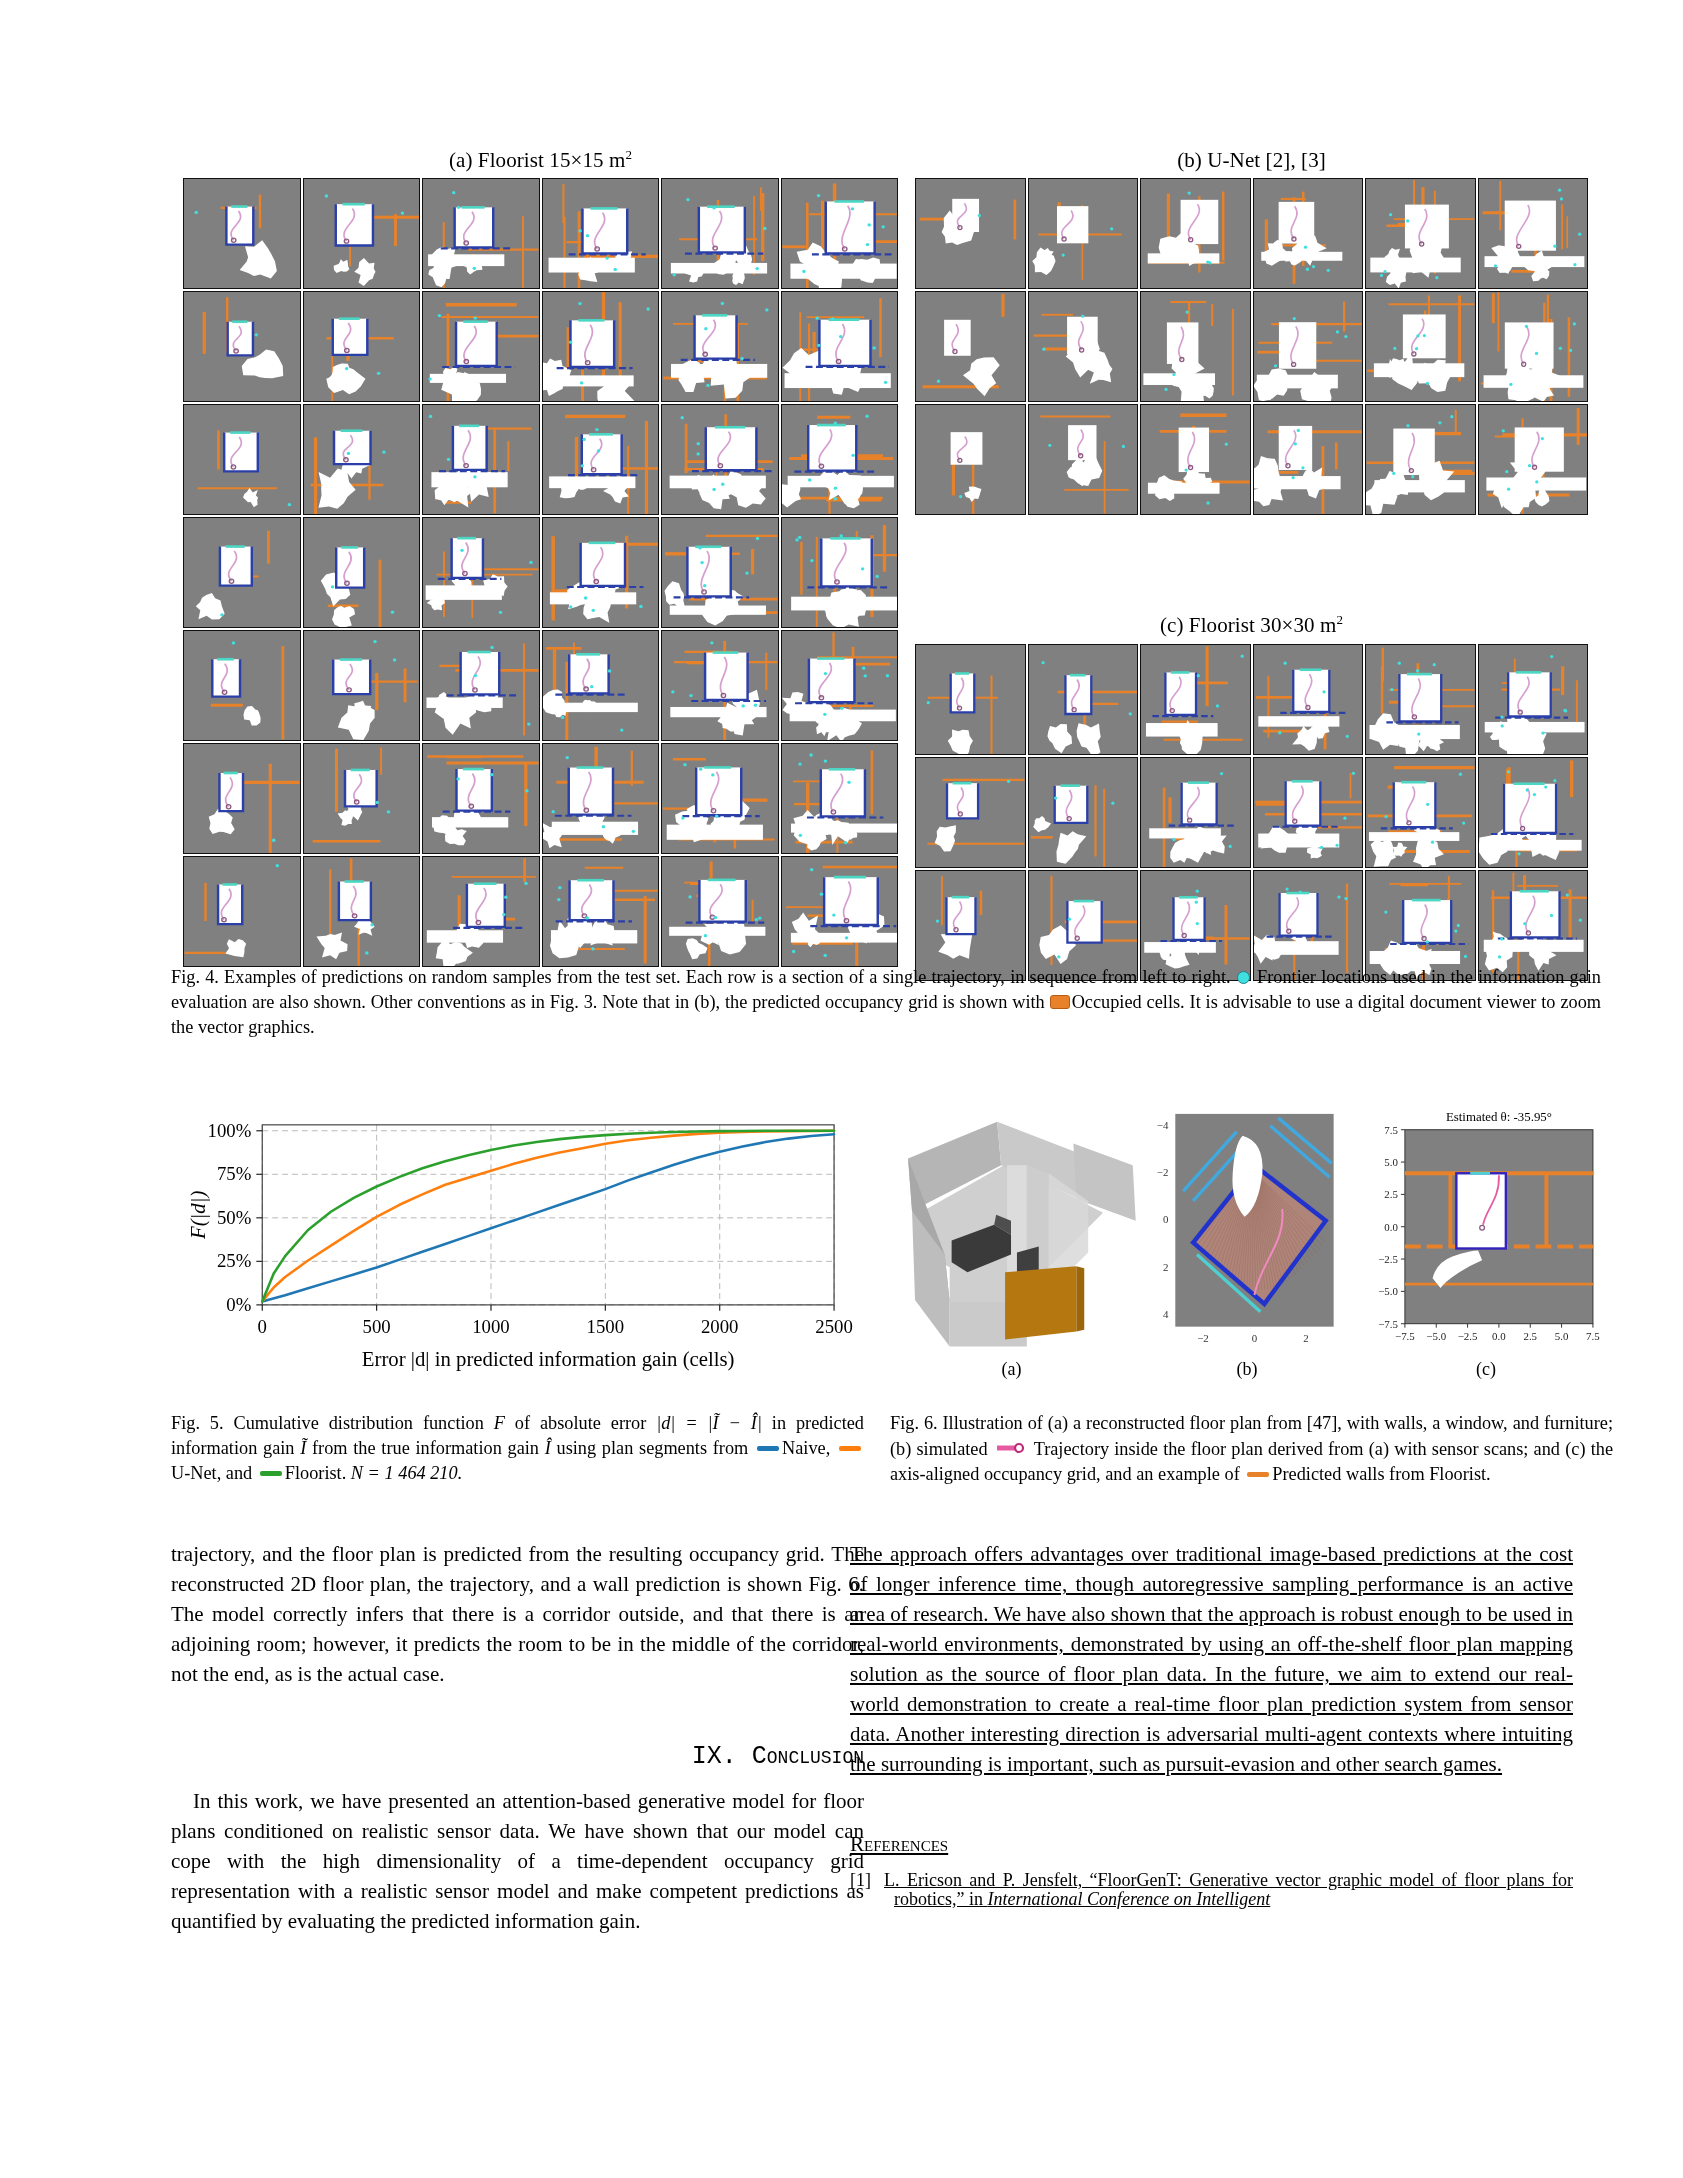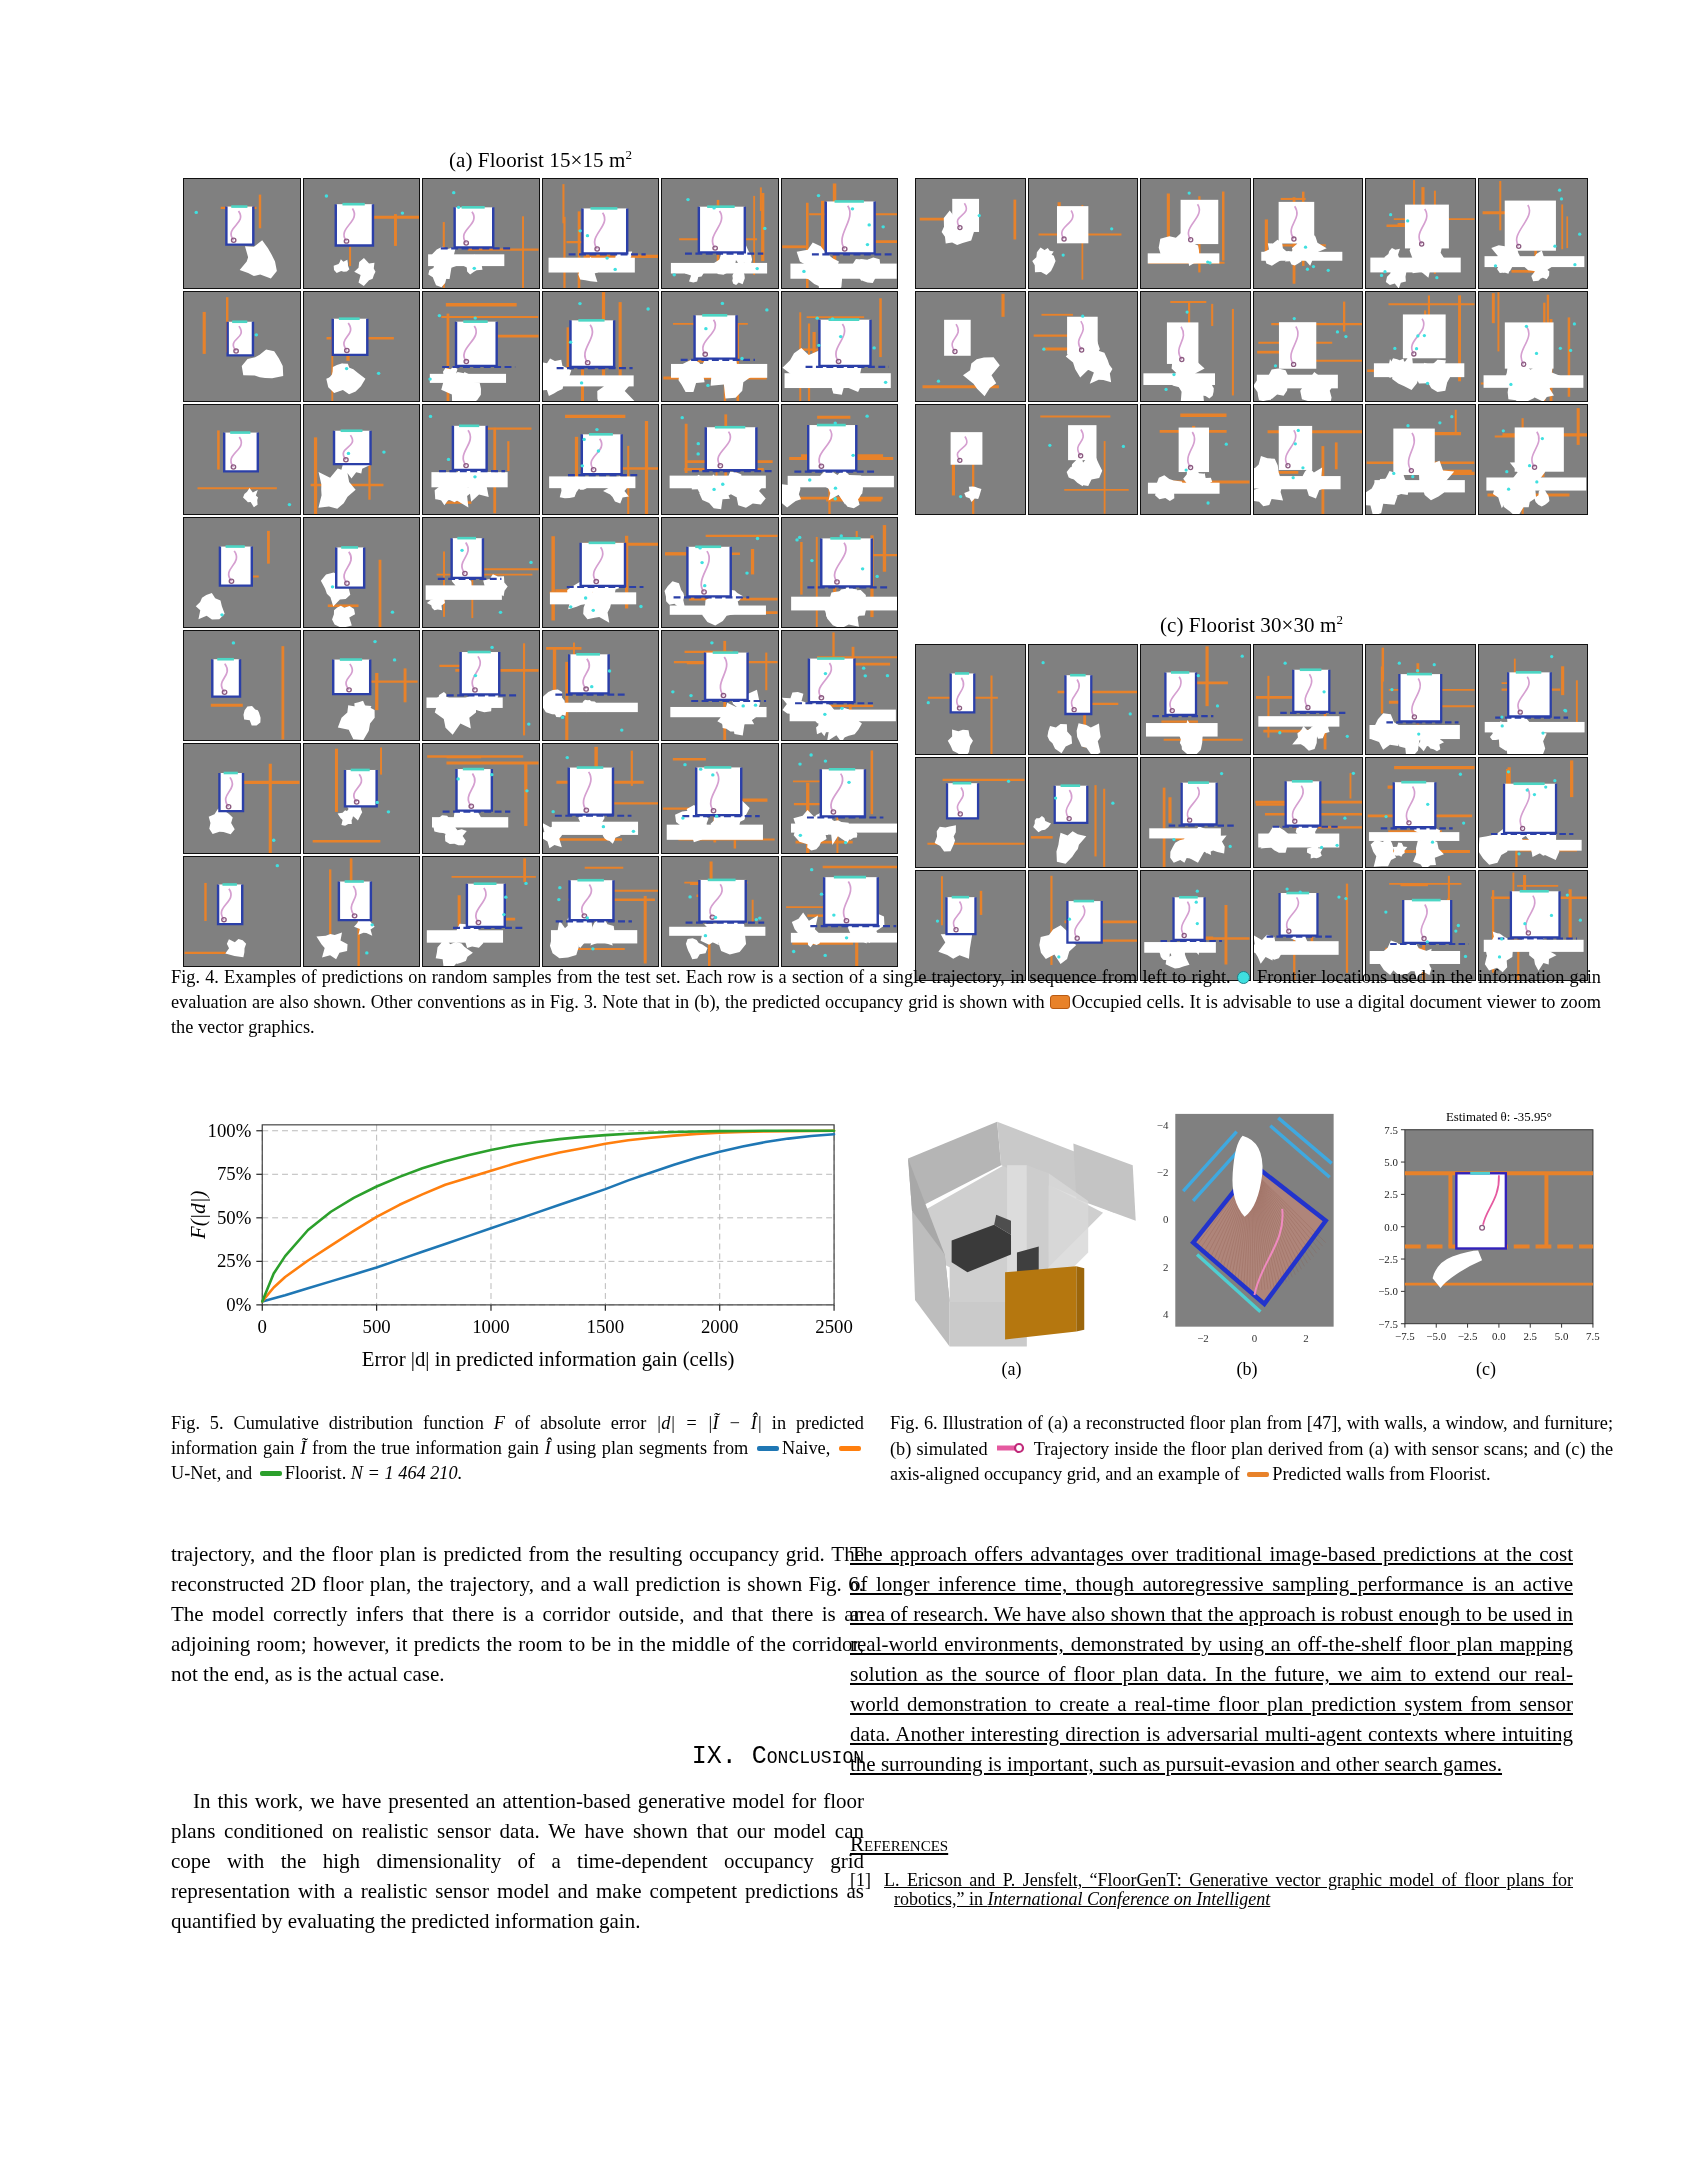--- a/index.html
+++ b/index.html
@@ -1038,20 +1038,23 @@
               <circle cx="34.2" cy="34.1" r="1.5" fill="#3fe0e0"></circle>
               <circle cx="44.9" cy="53.3" r="1.5" fill="#3fe0e0"></circle>
               <circle cx="55.9" cy="74.1" r="1.5" fill="#3fe0e0"></circle>
               <circle cx="37.4" cy="90.3" r="1.5" fill="#3fe0e0"></circle>
               <circle cx="25.7" cy="11.6" r="1.5" fill="#3fe0e0"></circle>
             </svg>
           </div>
         </div>
     </div>
 
+    <div id="capB" class="subcap">
+      <span>(b) U-Net [2], [3]</span><sup></sup>
+    </div>
     <div id="panelB">
       <div class="grid" id="gridB">
           <div class="cell">
             <svg viewBox="0 0 100 100" preserveAspectRatio="none">
               <rect width="100" height="100" fill="#808080"></rect>
               <line x1="91.1" y1="18.9" x2="91.1" y2="55.5" stroke="#e8822a" stroke-width="2.5"></line>
               <line x1="3.4" y1="36.8" x2="49.8" y2="36.8" stroke="#e8822a" stroke-width="2.5"></line>
               <rect x="33.4" y="18.2" width="24.7" height="30.4" fill="#ffffff"></rect>
               <path d="M53.4 48.6L50.9 56.5L43.0 58.8L37.9 60.5L33.3 58.3L27.4 59.1L26.7 53.0L23.6 48.6L25.8 43.8L25.6 35.8L31.1 28.8L37.7 37.8L41.7 40.4L44.1 44.2Z" fill="#ffffff"></path>
               <path d="M44.6 22.2 C52.6 34.2 31.5 32.6 40.5 44.6" fill="none" stroke="#d59fd0" stroke-width="1.5"></path>

